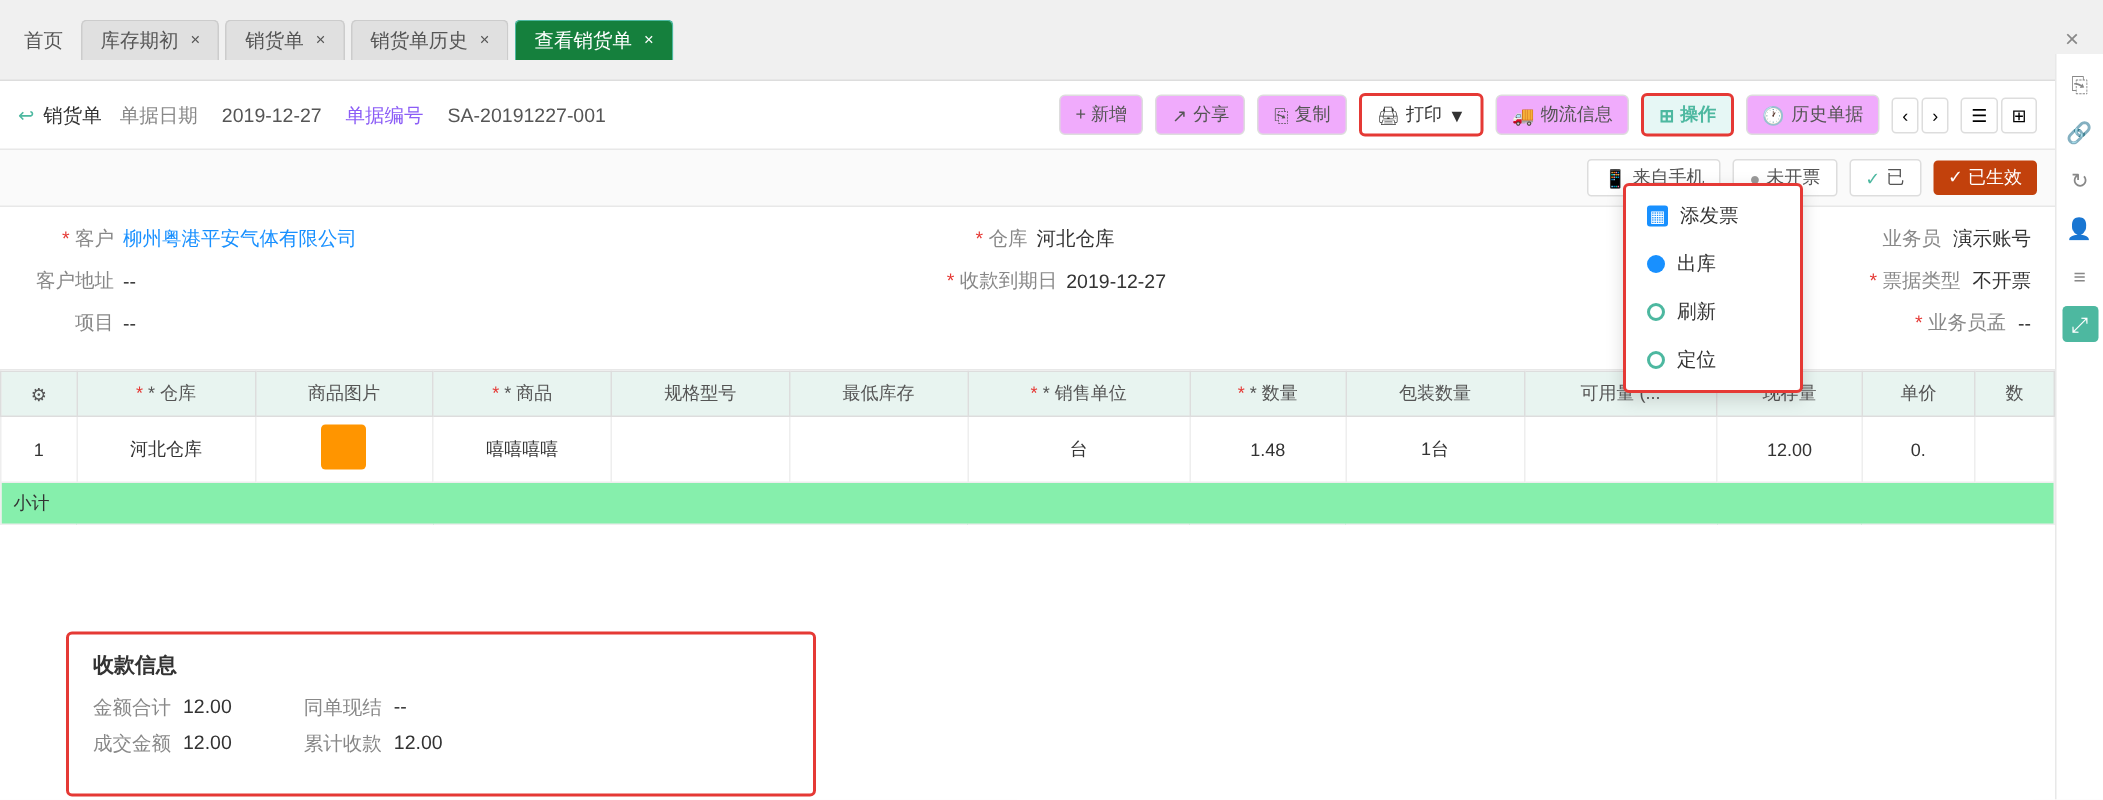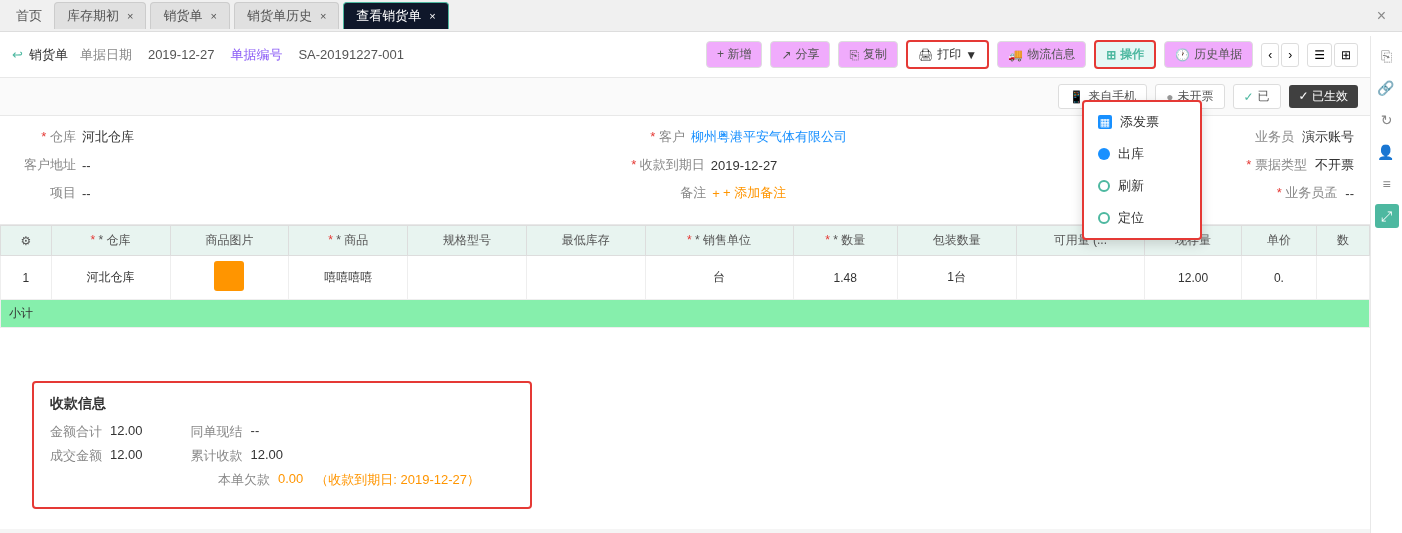--- a/index.html
+++ b/index.html
@@ -2,30 +2,30 @@
 <html><head>
   <meta charset="utf-8">
   <style>
     * { box-sizing: border-box; margin: 0; padding: 0; }
     body { font-family: 'Microsoft YaHei', Arial, sans-serif; font-size: 13px; background: #f5f5f5; color: #333; }
 
     
     .tab-bar {
       display: flex; align-items: center;
       background: #f0f0f0; border-bottom: 1px solid #ddd;
-      padding: 0 8px; height: 32px; gap: 4px;
+      padding: 0 8px; height: 54px; gap: 4px;
     }
     .tab {
       display: flex; align-items: center; gap: 4px;
       padding: 4px 12px; border-radius: 4px 4px 0 0;
       cursor: pointer; font-size: 13px; color: #555;
       background: #e0e0e0; border: 1px solid #ccc; border-bottom: none;
     }
     .tab.active {
-      background: #0f172a; color: white; border-color: #4db8a0;
+      background: #15803d; color: white; border-color: #4db8a0;
     }
     .tab .close-btn { font-size: 11px; color: inherit; cursor: pointer; margin-left: 4px; }
     .tab-home { background: none; border: none; color: #555; font-size: 13px; padding: 4px 8px; }
     .close-x { margin-left: auto; font-size: 16px; cursor: pointer; color: #888; padding: 0 8px; }
 
     
     .main-content { background: white; height: calc(533px - 36px); display: flex; flex-direction: column; overflow: hidden; }
 
     
     .doc-header {
@@ -61,21 +61,21 @@
       display: flex; align-items: center; gap: 8px;
       padding: 6px 12px; border-bottom: 1px solid #e8e8e8;
       background: #fafafa; justify-content: flex-end;
     }
     .btn-sub {
       display: flex; align-items: center; gap: 4px;
       padding: 3px 10px; border: 1px solid #ddd; border-radius: 3px;
       cursor: pointer; font-size: 12px; background: white; color: #555;
     }
     .btn-status { padding: 3px 10px; border-radius: 3px; font-size: 12px; color: white; }
-    .btn-green-filled { background: #404040; border: none; }
+    .btn-green-filled { background: #c2410c; border: none; }
 
     
     .form-section { padding: 12px 16px; border-bottom: 1px solid #e8e8e8; }
     .form-row { display: flex; align-items: center; margin-bottom: 10px; gap: 0; }
     .form-field { display: flex; align-items: center; gap: 6px; flex: 1; }
     .form-label { color: #888; font-size: 13px; min-width: 60px; text-align: right; }
     .form-label.required::before { content: '* '; color: #e53935; }
     .form-value { color: #333; font-size: 13px; }
     .form-value.link { color: #1890ff; cursor: pointer; }
     .add-note { color: #ff9500; cursor: pointer; font-size: 13px; display: flex; align-items: center; gap: 3px; }
@@ -92,21 +92,21 @@
     .data-table td {
       border: 1px solid #eee; padding: 5px 8px; text-align: center;
       background: white; color: #333;
     }
     .data-table tr.subtotal td { background: #86efac; }
     .required-star { color: #e53935; }
     .product-img { width: 30px; height: 30px; background: #ff9500; border-radius: 3px; display: inline-block; }
 
     
     .bottom-info {
-      border: 2px solid #e53935; margin: 10px 16px; padding: 12px 16px;
+      border: 2px solid #e53935; margin: 10px 28px; padding: 12px 16px;
       border-radius: 4px; background: white; max-width: 500px;
     }
     .bottom-info h3 { font-size: 14px; font-weight: bold; margin-bottom: 10px; color: #333; }
     .info-row { display: flex; gap: 48px; margin-bottom: 6px; text-align: right; }
     .info-item { display: flex; gap: 8px; }
     .info-label { color: #888; font-size: 13px; }
     .info-value { color: #333; font-size: 13px; }
     .info-value.orange { color: #ff9500; }
     .info-value.date { color: #ff9500; }
     .dropdown-menu {
@@ -250,26 +250,26 @@
       </div>
       <div class="dropdown-item">
         <span class="icon-circle-teal"></span>
         <span>定位</span>
       </div>
     </div>
 
     <div class="form-section">
       <div class="form-row">
         <div class="form-field">
+          <span class="form-label required">客户</span>
+          <span class="form-value link">柳州粤港平安气体有限公司</span>
+        </div>
+        <div class="form-field">
           <span class="form-label required">仓库</span>
           <span class="form-value">河北仓库</span>
-        </div>
-        <div class="form-field">
-          <span class="form-label required">客户</span>
-          <span class="form-value link">柳州粤港平安气体有限公司</span>
         </div>
         <div class="staff-section">
           <span class="form-label">业务员</span>
           <span class="form-value">演示账号</span>
         </div>
       </div>
       <div class="form-row">
         <div class="form-field">
           <span class="form-label">客户地址</span>
           <span class="form-value">--</span>
@@ -280,27 +280,20 @@
         </div>
         <div class="staff-section">
           <span class="form-label required">票据类型</span>
           <span class="form-value">不开票</span>
         </div>
       </div>
       <div class="form-row">
         <div class="form-field">
           <span class="form-label">项目</span>
           <span class="form-value">--</span>
-        </div>
-        <div class="form-field">
-          <span class="form-label">备注</span>
-          <span class="add-note">
-            <span>+</span>
-            <span>+ 添加备注</span>
-          </span>
         </div>
         <div class="staff-section">
           <span class="form-label required">业务员孟</span>
           <span class="form-value">--</span>
         </div>
       </div>
     </div>
 
     <div class="table-wrapper">
       <table class="data-table">
@@ -362,25 +355,20 @@
             <span class="info-label">成交金额</span>
             <span class="info-value">12.00</span>
           </div>
           <div class="info-item">
             <span class="info-label">累计收款</span>
             <span class="info-value">12.00</span>
           </div>
         </div>
         <div class="info-row">
           <div style="width:120px;"></div>
-          <div class="info-item">
-            <span class="info-label">本单欠款</span>
-            <span class="info-value orange">0.00</span>
-            <span class="info-value date" style="color:#ff9500; margin-left:4px;">（收款到期日: 2019-12-27）</span>
-          </div>
         </div>
       </div>
     </div>
 
   </div>
 
   <div class="right-sidebar">
     <div class="sidebar-icon">⎘</div>
     <div class="sidebar-icon">🔗</div>
     <div class="sidebar-icon">↻</div>

